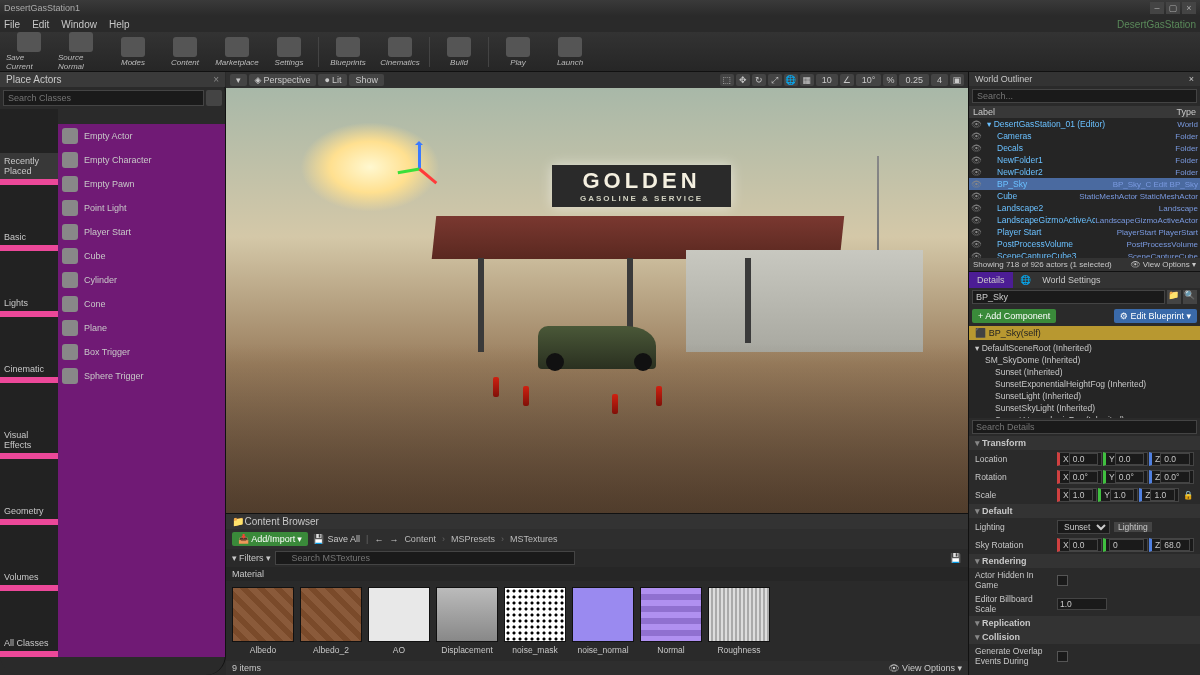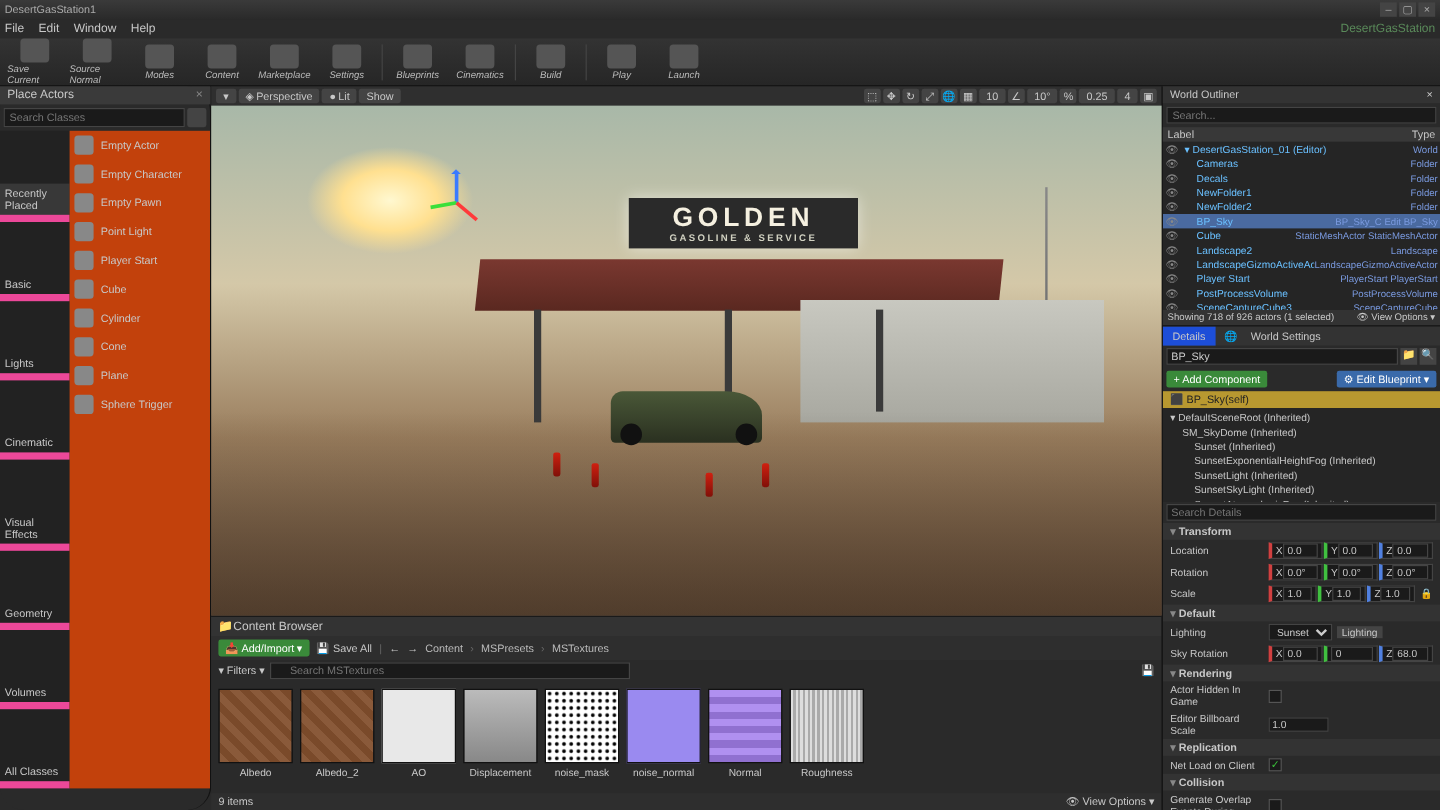--- a/index.html
+++ b/index.html
@@ -13,31 +13,31 @@
 .menubar { height: 16px; background: #2a2a2a; display: flex; align-items: center; padding: 0 4px; gap: 12px; font-size: 10px; }
 .menubar span { cursor: pointer; }
 
 .toolbar { height: 40px; background: linear-gradient(#333,#262626); display: flex; align-items: center; padding: 0 6px; gap: 6px; border-bottom: 1px solid #111; font-style: italic; }
 .tool-btn { display: flex; flex-direction: column; align-items: center; width: 46px; cursor: pointer; font-size: 8px; color: #bbb; }
 .tool-btn .ticon { width: 24px; height: 20px; background: #555; border-radius: 3px; margin-bottom: 1px; }
 
 .body-row { flex: 1; display: flex; min-height: 0; }
 
 
-.left-panel { width: 176px; background: #2a2a2a; display: flex; flex-direction: column; border-right: 1px solid #111; border-radius: 20px; }
+.left-panel { width: 226px; background: #2a2a2a; display: flex; flex-direction: column; border-right: 1px solid #111; border-radius: 20px; }
 .panel-tab { background: #3a3a3a; padding: 2px 6px; font-size: 10px; display: flex; align-items: center; }
 .panel-tab .x { margin-left: auto; cursor: pointer; color: #888; }
 .search-row { display: flex; padding: 3px; gap: 2px; }
 .search-row input { flex: 1; background: #1a1a1a; border: 1px solid #444; color: #ccc; padding: 1px 4px; font-size: 9px; }
 .search-row .glass { width: 16px; height: 16px; background: #444; border-radius: 2px; }
 .cat-list { display: flex; }
 .cat-col { width: 58px; background: #222; }
 .cat-col div { padding: 3px 4px; font-size: 9px; cursor: pointer; border-bottom: 6px solid #ec4899; margin-top: 44px; }
 .cat-col div.sel { background: #383838; }
-.actor-col { flex: 1; background: #c2410c; }
+.actor-col { flex: 1; background: #701a75; margin-top: 15px; }
 .actor-item { display: flex; align-items: center; padding: 4px 4px; gap: 6px; cursor: pointer; font-size: 9px; }
 .actor-item .shape { width: 16px; height: 16px; background: #888; border-radius: 3px; }
 
 
 .viewport-wrap { flex: 1; display: flex; flex-direction: column; background: #1a1a1a; }
 .vp-toolbar { height: 16px; background: #2f2f2f; display: flex; align-items: center; padding: 0 4px; gap: 2px; font-size: 9px; }
 .vp-btn { background: #444; padding: 1px 6px; border-radius: 2px; cursor: pointer; display: flex; align-items: center; gap: 2px; }
 .vp-toolbar .spacer { flex: 1; }
 .vp-toolbar .mini { width: 14px; height: 12px; background: #444; border-radius: 2px; cursor: pointer; text-align:center; line-height:12px; }
 .viewport { flex: 1; position: relative; background: linear-gradient(to bottom, #a8b8a8 0%, #d4c8a8 35%, #9a7e5e 65%, #6a5240 100%); overflow: hidden; }
@@ -74,21 +74,21 @@
 .out-row .nm { flex:1; padding-left:2px; white-space:nowrap; overflow:hidden; }
 .out-row .tp { color:#7a9ae0; font-size:8px; white-space:nowrap; }
 .out-row.sel { background:#4a6aa0; }
 .out-row.hl .nm { color:#6ac0ff; }
 .out-foot { background:#333; padding:2px 4px; font-size:8px; display:flex; }
 .out-foot .vo { margin-left:auto; cursor:pointer; }
 
 .details { flex:1; display:flex; flex-direction:column; overflow:hidden; }
 .det-tabs { display:flex; background:#333; font-size:9px; }
 .det-tabs span { padding:3px 8px; cursor:pointer; }
-.det-tabs span.act { background:#1d4ed8; }
+.det-tabs span.act { background:#4c1d95; }
 .det-name-row { display:flex; padding:2px 3px; gap:2px; }
 .det-name-row input { flex:1; background:#1a1a1a; border:1px solid #444; color:#ccc; padding:1px 3px; font-size:9px; }
 .comp-bar { display:flex; padding:3px; gap:3px; }
 .btn-green { background:#3a8a3a; padding:2px 6px; border-radius:2px; cursor:pointer; color:#fff; font-size:9px; }
 .btn-blue { background:#3a6aaa; padding:2px 6px; border-radius:2px; cursor:pointer; color:#fff; font-size:9px; margin-left:auto; }
 .comp-sel { background:#b89830; color:#222; padding:2px 6px; font-size:9px; }
 .comp-tree { background:#252525; padding:2px 0; font-size:8.5px; max-height:78px; overflow:auto; }
 .comp-tree div { padding:1px 4px; cursor:pointer; }
 .det-search { padding:2px 3px; }
 .det-search input { width:100%; background:#1a1a1a; border:1px solid #444; color:#ccc; padding:1px 3px; font-size:9px; }
@@ -254,20 +254,24 @@
             <div class="actor-item">
               <div class="shape"></div>
               <span>Cone</span>
             </div>
             <div class="actor-item">
               <div class="shape"></div>
               <span>Plane</span>
             </div>
             <div class="actor-item">
               <div class="shape"></div>
+              <span>Box Trigger</span>
+            </div>
+            <div class="actor-item">
+              <div class="shape"></div>
               <span>Sphere Trigger</span>
             </div>
           </div>
       </div>
     </div>
 
     <div style="flex:1;display:flex;flex-direction:column;min-width:0">
       <div class="viewport-wrap">
         <div class="vp-toolbar">
           <div class="vp-btn">▾</div>
@@ -339,20 +343,21 @@
             <span class="sep">›</span>
           <span class="crumb">MSPresets</span>
             <span class="sep">›</span>
           <span class="crumb">MSTextures</span>
         </div>
         <div class="cb-filter">
           <span>▾ <span>Filters</span> ▾</span>
           <input placeholder="Search MSTextures" style="">
           <span style="margin-left:auto">💾</span>
         </div>
+        <div style="padding:2px 6px;background:#262626;font-size:9px">Material</div>
         <div class="assets" id="assets">
             <div class="asset">
               <div class="thumb albedo"></div>
               <div class="lbl">Albedo</div>
             </div>
             <div class="asset">
               <div class="thumb albedo"></div>
               <div class="lbl">Albedo_2</div>
             </div>
             <div class="asset">
@@ -543,24 +548,20 @@
           <div class="det-prop">
               <span class="lbl">Actor Hidden In Game</span>
               <span class="chk"></span>
             </div>
           <div class="det-prop">
               <span class="lbl">Editor Billboard Scale</span>
               <input type="text" style="width: 50px;" value="1.0">
             </div>
 
           <div class="det-cat">Replication</div>
-          <div class="det-prop">
-              <span class="lbl">Net Load on Client</span>
-              <span class="chk on"></span>
-            </div>
 
           <div class="det-cat">Collision</div>
           <div class="det-prop">
               <span class="lbl">Generate Overlap Events During</span>
               <span class="chk"></span>
             </div>
 
         </div>
       </div>
     </div>

